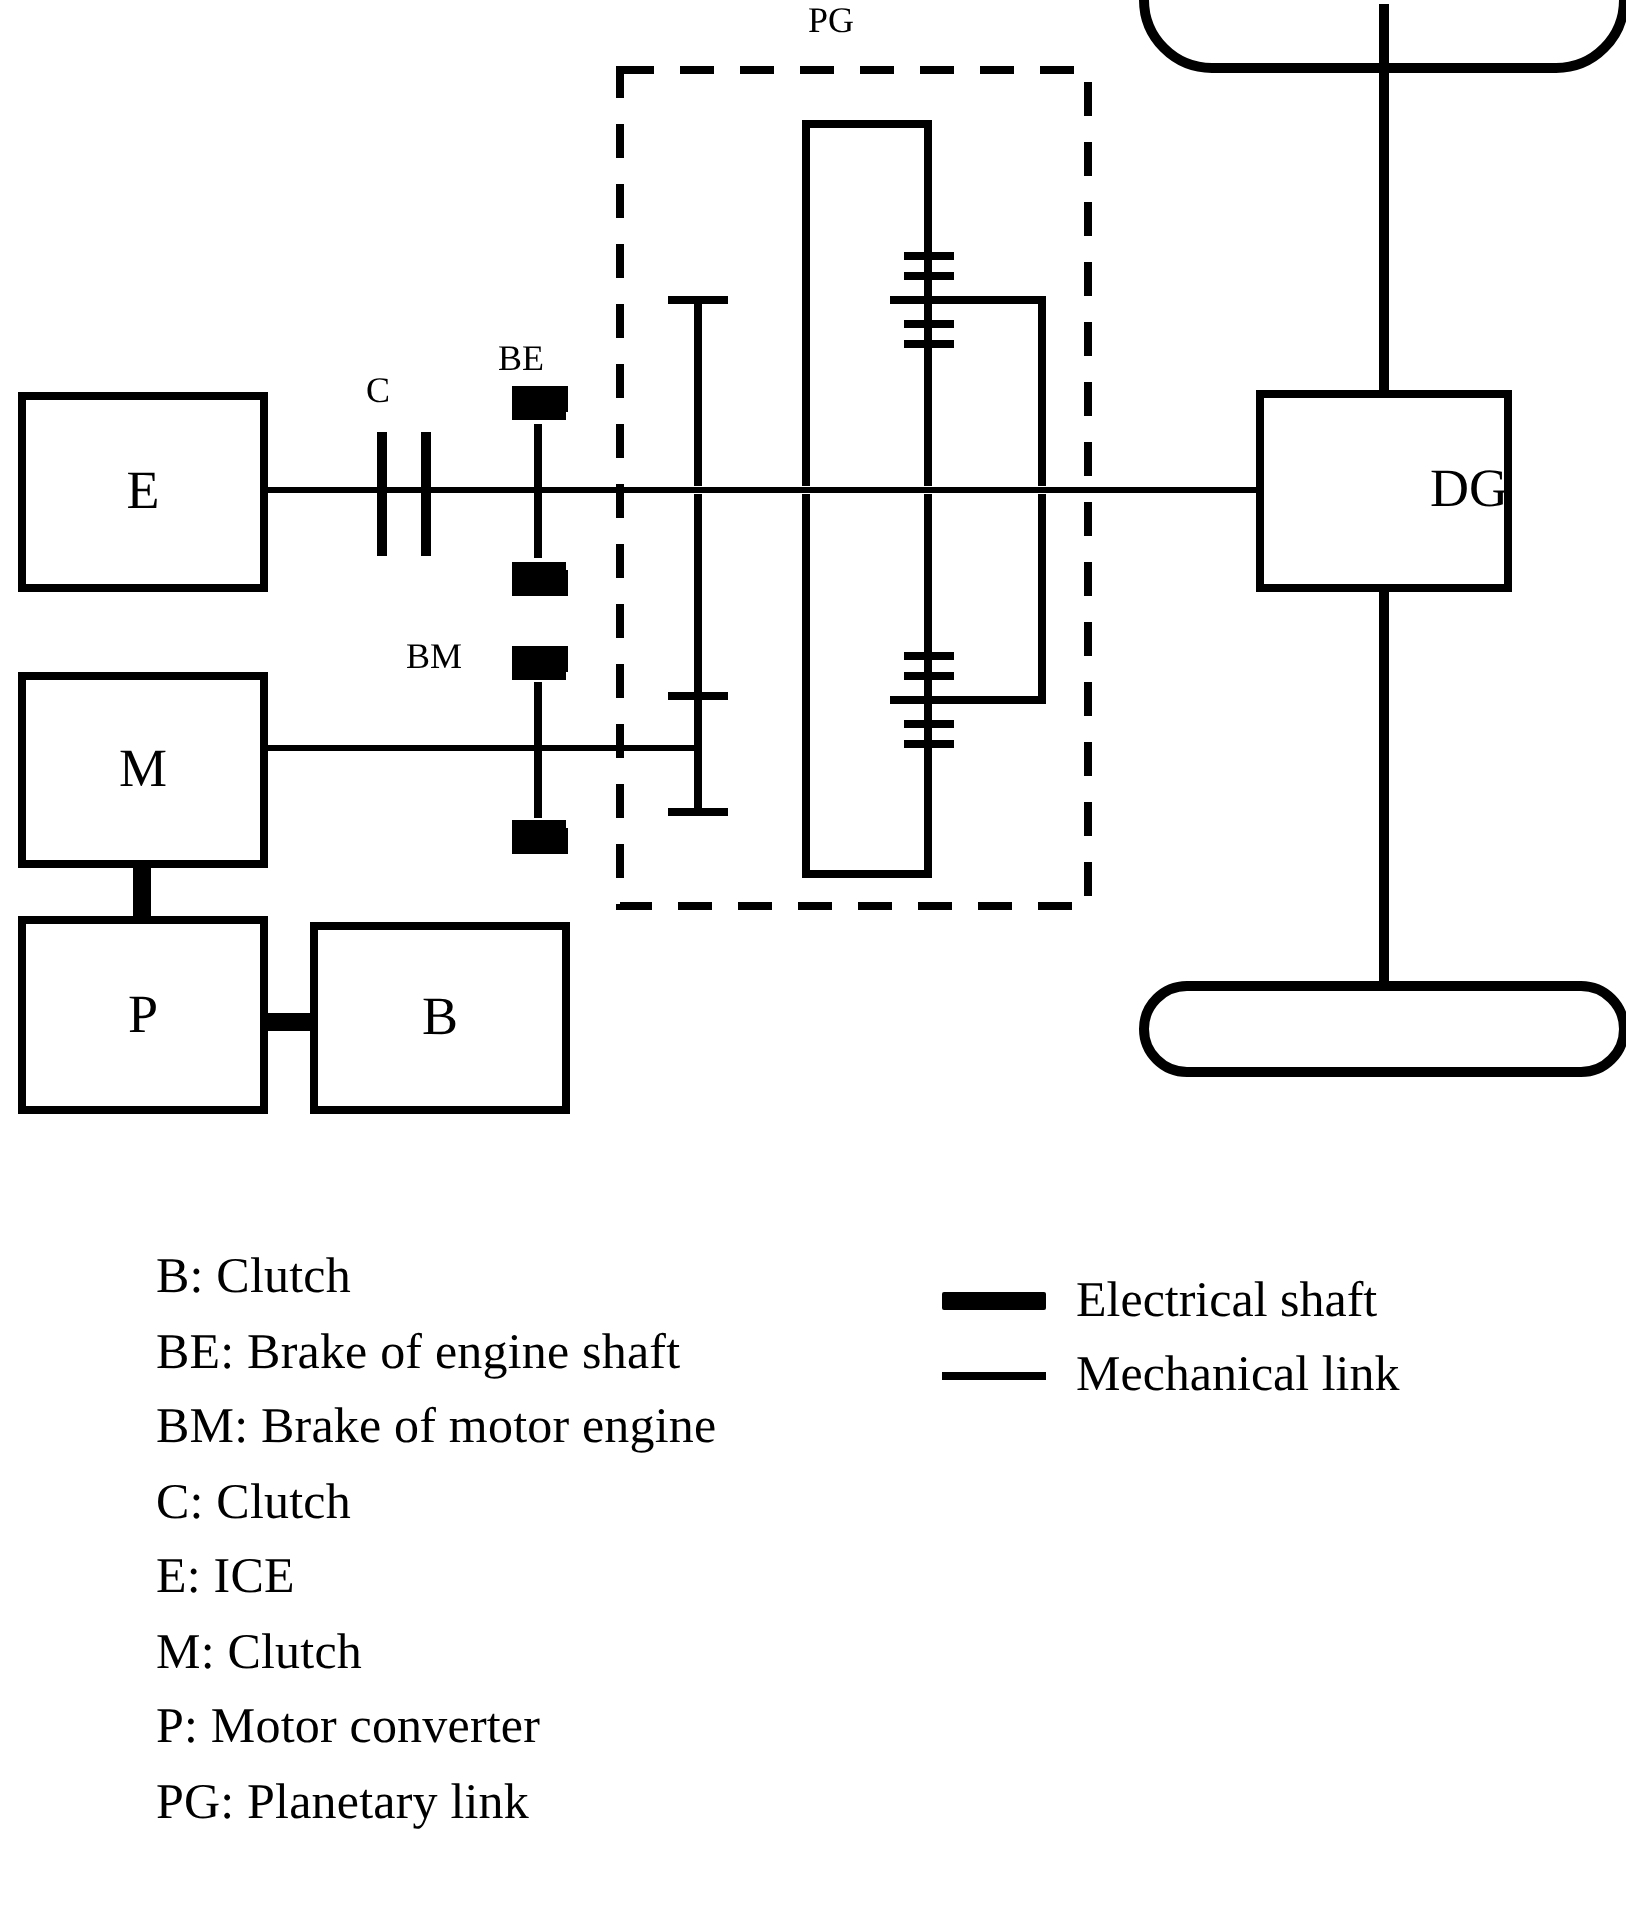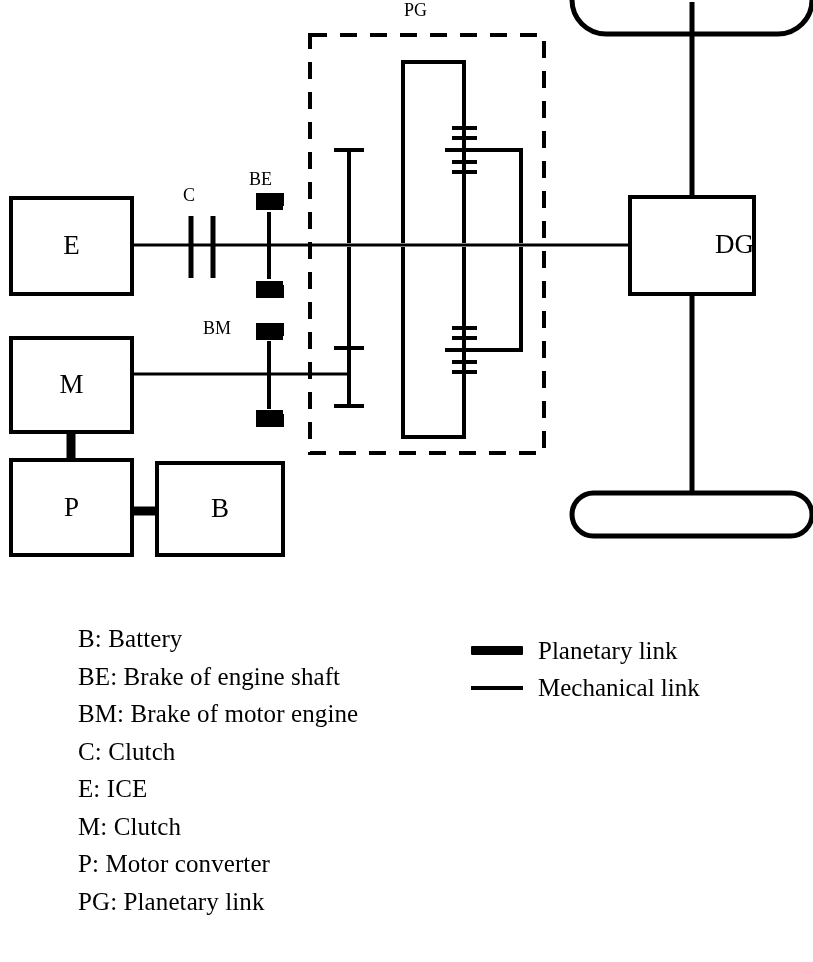--- a/index.html
+++ b/index.html
@@ -166,36 +166,36 @@
   <div class="box-label" style="left:11px; top:494px; width:121px;">P</div>
   <div class="box-label" style="left:157px; top:495px; width:126px;">B</div>
   <div class="box-label" style="left:630px; top:231px; width:124px;text-align:right;">DG</div>
 
   <div class="tag-label" style="left:183px; top:186px;">C</div>
   <div class="tag-label" style="left:249px; top:170px;">BE</div>
   <div class="tag-label" style="left:203px; top:319px;">BM</div>
   <div class="tag-label" style="left:404px; top:1px;">PG</div>
 
   <div class="legend-block">
-    <div class="legend-line">B: Battery</div>
+    <div class="legend-line">B: Clutch</div>
     <div class="legend-line">BE: Brake of engine shaft</div>
     <div class="legend-line">BM: Brake of motor engine</div>
     <div class="legend-line">C: Clutch</div>
     <div class="legend-line">E: ICE</div>
     <div class="legend-line">M: Clutch</div>
     <div class="legend-line">P: Motor converter</div>
     <div class="legend-line">PG: Planetary link</div>
   </div>
 
   <div class="link-legend">
     <div class="link-row">
       <span class="link-swatch">
         <span class="swatch-electrical"></span>
       </span>
-      <span class="link-label">Planetary link</span>
+      <span class="link-label">Electrical shaft</span>
     </div>
     <div class="link-row">
       <span class="link-swatch">
         <span class="swatch-mechanical"></span>
       </span>
       <span class="link-label">Mechanical link</span>
     </div>
   </div>
 
 </div>

